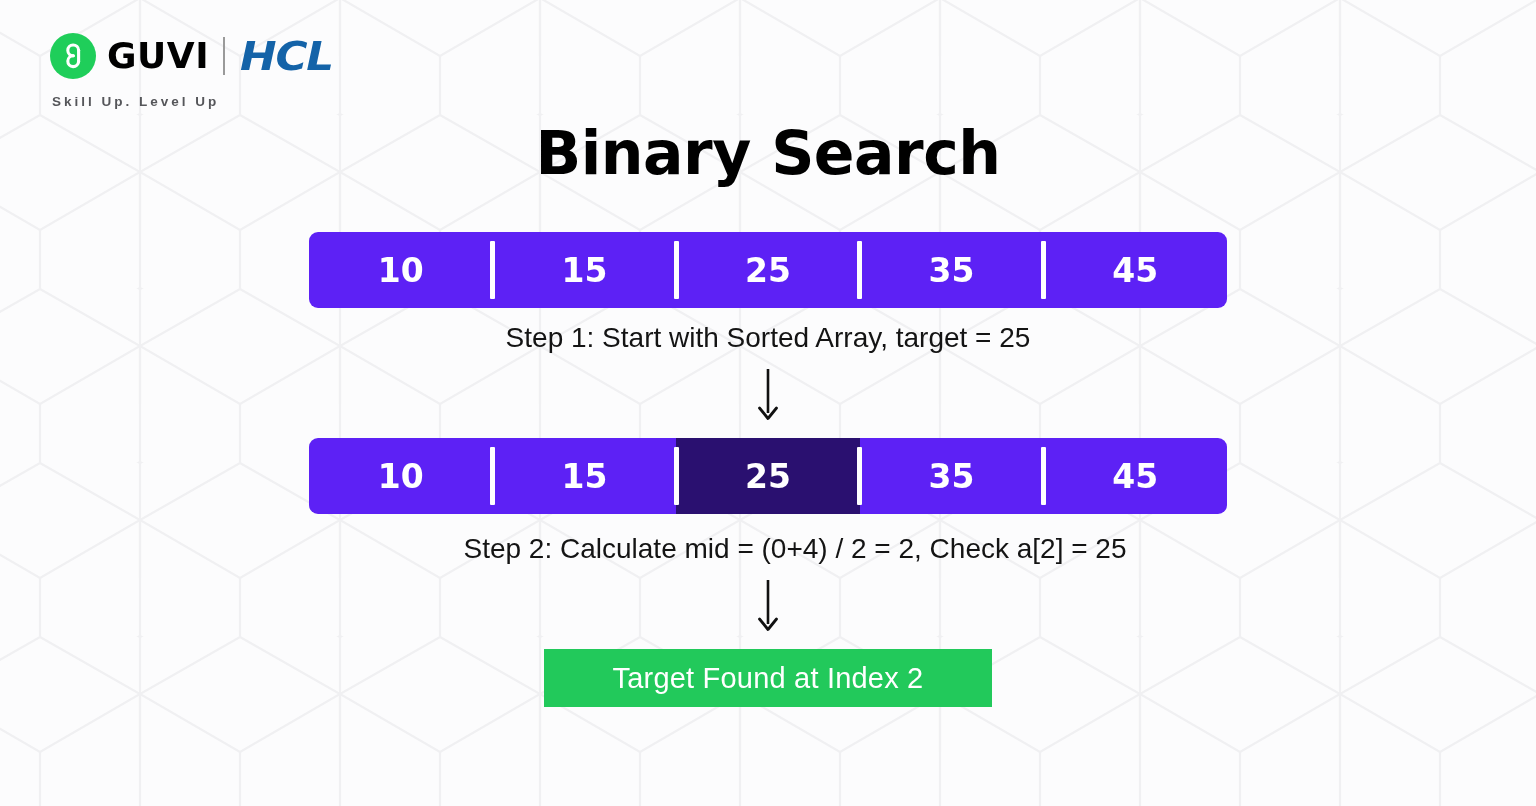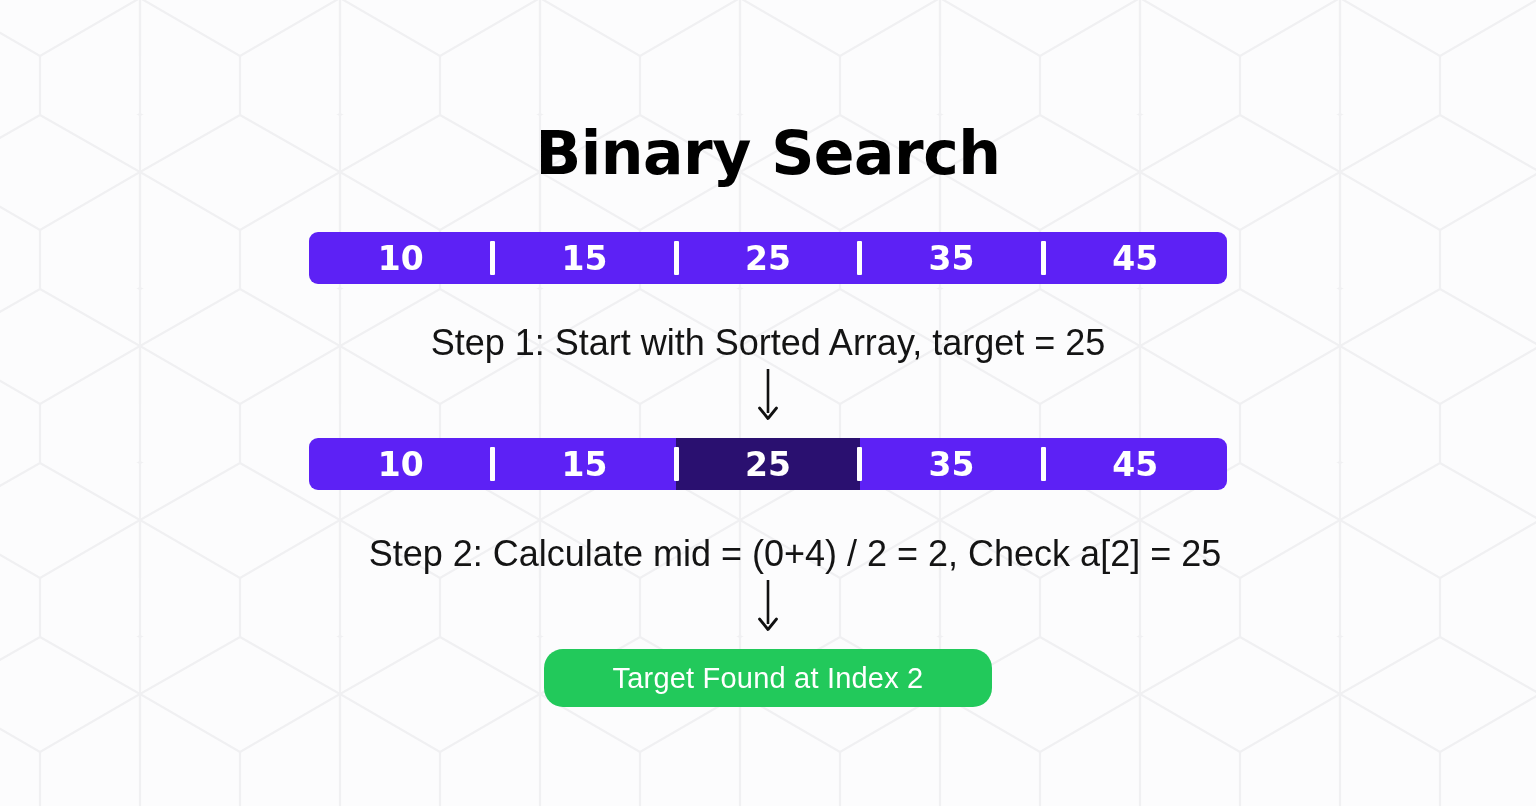--- a/index.html
+++ b/index.html
@@ -111,21 +111,21 @@
     letter-spacing: -0.5px;
     color: #000000;
     z-index: 3;
   }
 
   
   .array-bar {
     position: absolute;
     left: 309px;
     width: 918px;
-    height: 52px;
+    height: 76px;
     background: #5D21F5;
     border-radius: 9px;
     display: flex;
     z-index: 3;
     text-align: right;
   }
 
   .cell {
     flex: 1 1 0;
     position: relative;
@@ -158,21 +158,21 @@
   .array-bar.row1 { top: 232px; }
   .array-bar.row2 { top: 438px; }
 
   
   .step-caption {
     position: absolute;
     left: 0;
     width: 100%;
     text-align: center;
     font-family: "Liberation Sans", sans-serif;
-    font-size: 36px;
+    font-size: 28px;
     font-weight: 400;
     color: #141414;
     z-index: 3;
   }
 
   .step-caption.s1 { top: 322px; }
   .step-caption.s2 { top: 533px; margin-left: 27px; }
 
   
   .arrow {
@@ -188,21 +188,21 @@
   .arrow.a2 { top: 580px; }
 
   
   .result-pill {
     position: absolute;
     left: 544px;
     top: 649px;
     width: 448px;
     height: 58px;
     background: #22C95B;
-    border-radius: 19px;
+    border-radius: 0;
     display: flex;
     align-items: center;
     justify-content: center;
     color: #ffffff;
     font-family: "Liberation Sans", sans-serif;
     font-size: 29px;
     font-weight: 400;
     letter-spacing: 0.2px;
     z-index: 3;
   }
@@ -220,20 +220,37 @@
           <path d="M0 58 L100 116 L200 58"></path>
           <path d="M100 116 L100 231"></path>
           <path d="M100 -57 L200 1 L200 116"></path>
           <path d="M0 116 L0 1 L100 -57"></path>
         </g>
       </pattern>
     </defs>
     <rect width="1656" height="926" fill="url(#cubes)"></rect>
   </svg>
 
+  <div class="brand">
+    <div class="brand-row">
+      <span class="guvi-mark">
+        <svg width="27" height="30" viewBox="0 0 27 30" aria-hidden="true">
+          <g fill="none" stroke="#ffffff" stroke-width="3.1" stroke-linecap="round">
+            <path d="M18.6 9.2a5.4 5.4 0 1 0 -5.3 5.6"></path>
+            <path d="M18.6 9.2 L18.6 20.4"></path>
+            <path d="M18.6 20.4a5.4 5.4 0 1 1 -5.3 -5.6"></path>
+          </g>
+        </svg>
+      </span>
+      <span class="guvi-word">GUVI</span>
+      <span class="brand-divider"></span>
+      <span class="hcl-word">HCL</span>
+    </div>
+    <div class="tagline">Skill Up. Level Up</div>
+  </div>
 
   <div class="page-title">Binary Search</div>
 
   <div class="array-bar row1">
     <div class="cell">10</div>
     <div class="cell">15</div>
     <div class="cell">25</div>
     <div class="cell">35</div>
     <div class="cell">45</div>
   </div>

